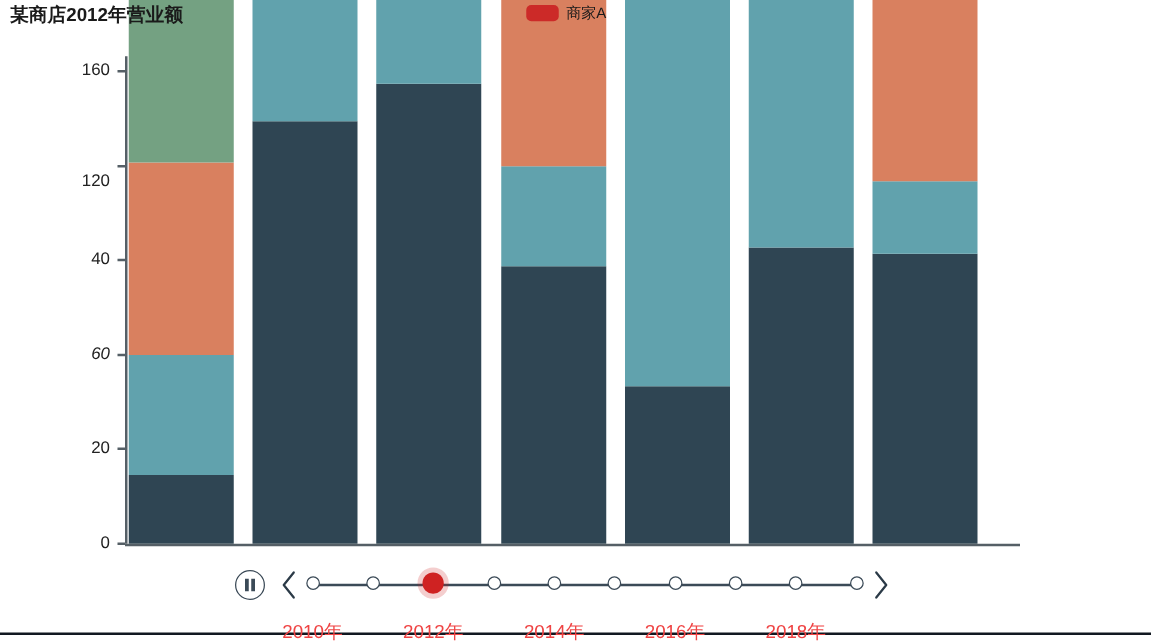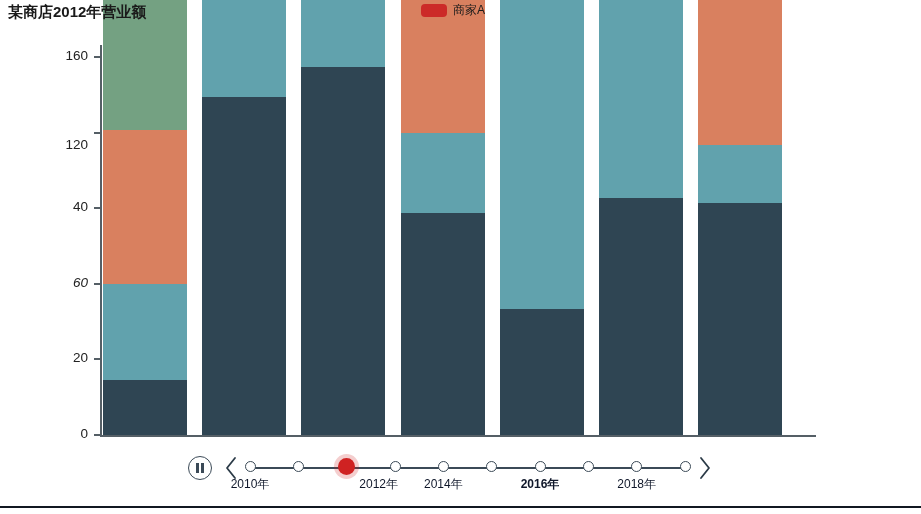--- a/index.html
+++ b/index.html
@@ -188,23 +188,23 @@
     width: 17px;
     height: 17px;
     top: 10px;
     margin-left: -8.5px;
     background: #cf2222;
     border: none;
     box-shadow: 0 0 0 4px rgba(207,34,34,0.22);
   }
   .node-label {
     position: absolute;
-    top: 28px;
-    font-size: 12px;
-    color: #0f172a;
+    top: 48px;
+    font-size: 15px;
+    color: #ef4444;
     transform: translateX(-50%);
     white-space: nowrap;
     z-index: 2;
   }
 
   
   #bottom-rule {
     position: absolute;
     left: 0;
     top: 506px;
@@ -302,27 +302,27 @@
         <polyline points="3,2 11,12 3,22" fill="none" stroke="#2b3a47" stroke-width="1.8" stroke-linecap="round" stroke-linejoin="round"></polyline>
       </svg>
     </div>
 
     <div id="track"></div>
     <div id="nodes">
         <div class="node" style="left: 250px;"></div>
         <div class="node-label" style="left: 250px;">2010年</div>
         <div class="node" style="left: 298.333px;"></div>
         <div class="node active" style="left: 346.667px;"></div>
-        <div class="node-label" style="left: 346.667px; margin-left: 32px;">2012年</div>
+        <div class="node-label" style="left: 346.667px;">2012年</div>
         <div class="node" style="left: 395px;"></div>
         <div class="node" style="left: 443.333px;"></div>
         <div class="node-label" style="left: 443.333px;">2014年</div>
         <div class="node" style="left: 491.667px;"></div>
         <div class="node" style="left: 540px;"></div>
-        <div class="node-label" style="left: 540px; font-weight: bold;">2016年</div>
+        <div class="node-label" style="left: 540px;">2016年</div>
         <div class="node" style="left: 588.333px;"></div>
         <div class="node" style="left: 636.667px;"></div>
         <div class="node-label" style="left: 636.667px;">2018年</div>
         <div class="node" style="left: 685px;"></div>
       </div>
   </div>
 
   <div id="bottom-rule"></div>
   <div id="bottom-strip"></div>
 </div>

